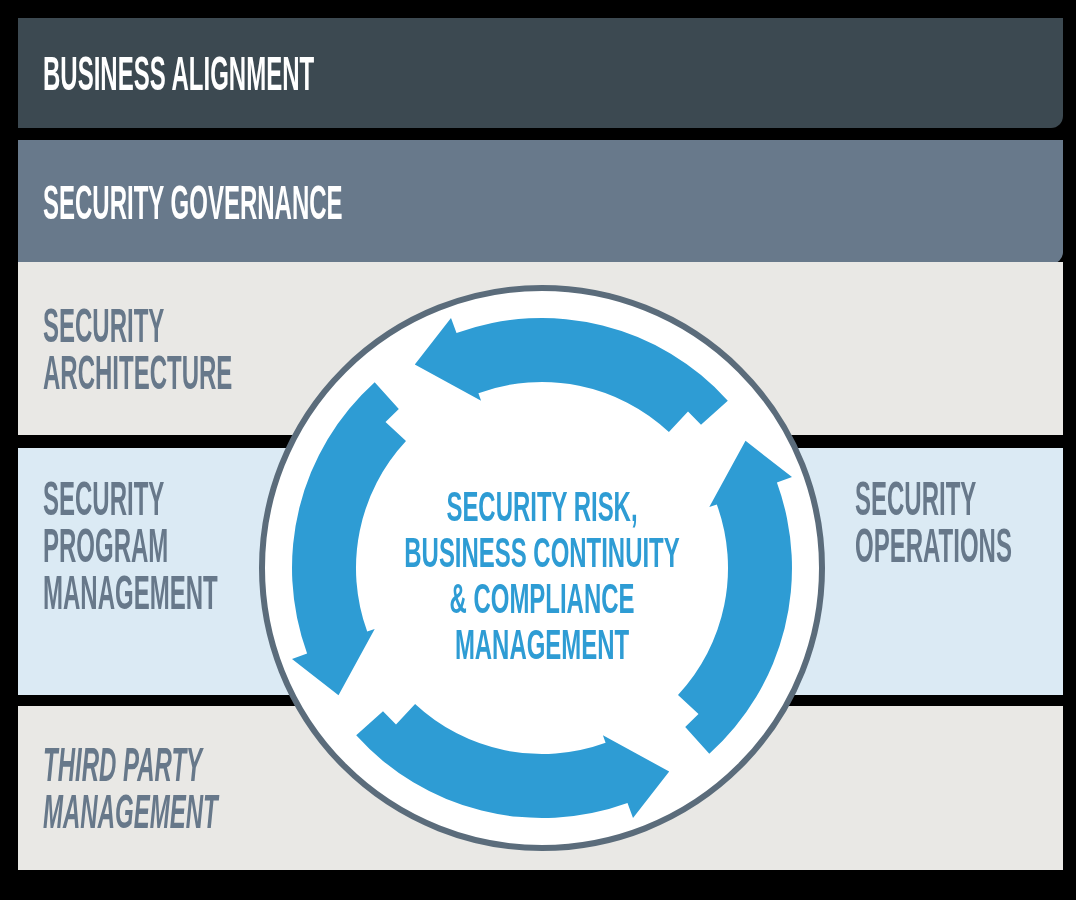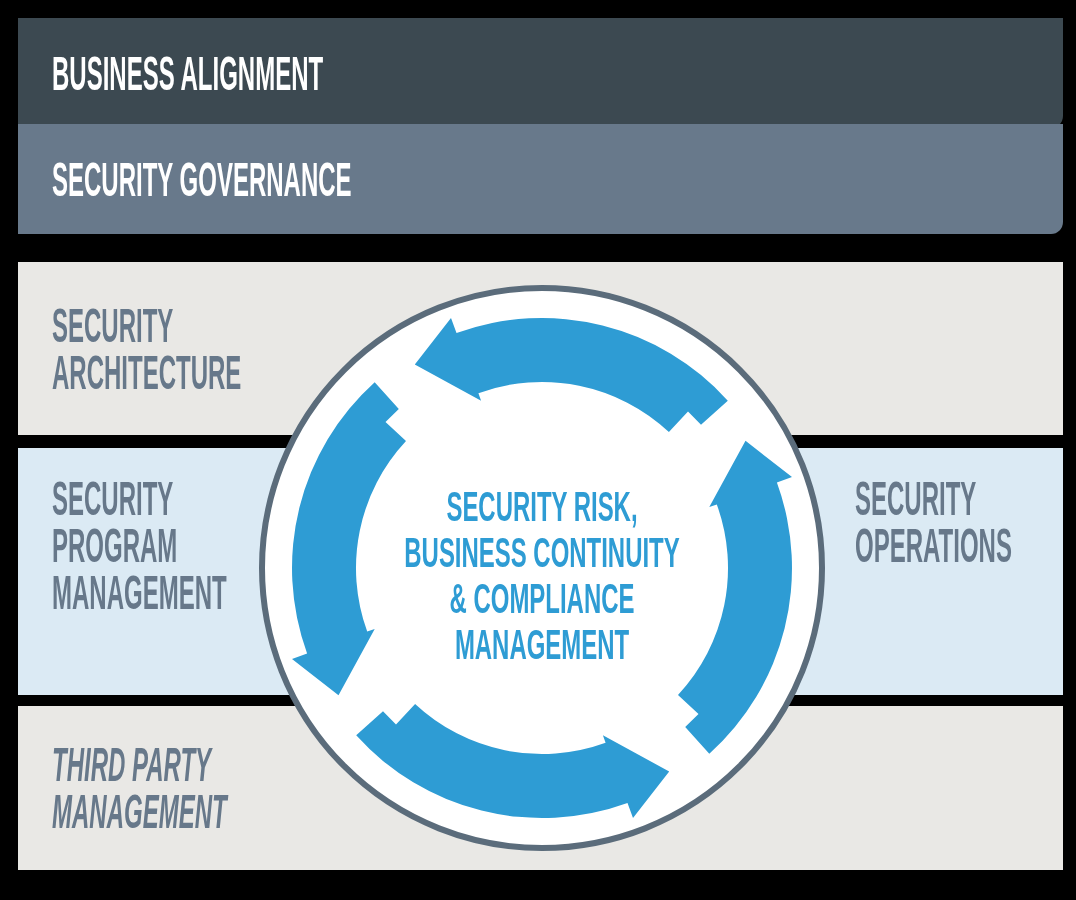--- a/index.html
+++ b/index.html
@@ -5,29 +5,29 @@
   html,body{margin:0;padding:0;background:#000;}
   .stage{
     position:relative;width:1076px;height:900px;
     background:var(--background,#000);
     font-family:"Liberation Sans",sans-serif;
     overflow:hidden;
   }
   .band{
     position:absolute;left:18px;width:1045px;
     display:flex;align-items:center;
-    padding-left:34px;box-sizing:border-box;
+    padding-left:25px;box-sizing:border-box;
   }
   .band-label{
     font-weight:bold;font-size:48px;line-height:47px;
     white-space:pre-line;letter-spacing:0;
     transform:scaleX(0.5);transform-origin:0 50%;
   }
   .band1{top:18px;height:110px;background:var(--band-business,#3C4951);border-radius:0 0 12px 0;}
-  .band2{top:124px;height:110px;background:var(--band-governance,#68798B);border-radius:0 0 12px 0;}
+  .band2{top:140px;height:124px;background:var(--band-governance,#68798B);border-radius:0 0 12px 0;}
   .band3{top:262px;height:173px;background:var(--band-gray,#E9E8E5);}
   .band4{top:448px;height:247px;background:var(--band-lightblue,#DBEAF4);align-items:flex-start;padding-top:27px;}
   .band5{top:706px;height:164px;background:var(--band-gray,#E9E8E5);font-style:italic;}
   .band1 .band-label,.band2 .band-label{color:var(--text-light,#fff);}
   .band3 .band-label,.band4 .band-label,.band5 .band-label{color:var(--text-slate,#67788A);}
   .band-label-right{
     position:absolute;left:837px;top:27px;
     font-weight:bold;font-size:48px;line-height:47px;
     color:var(--text-slate,#67788A);
     white-space:pre-line;

